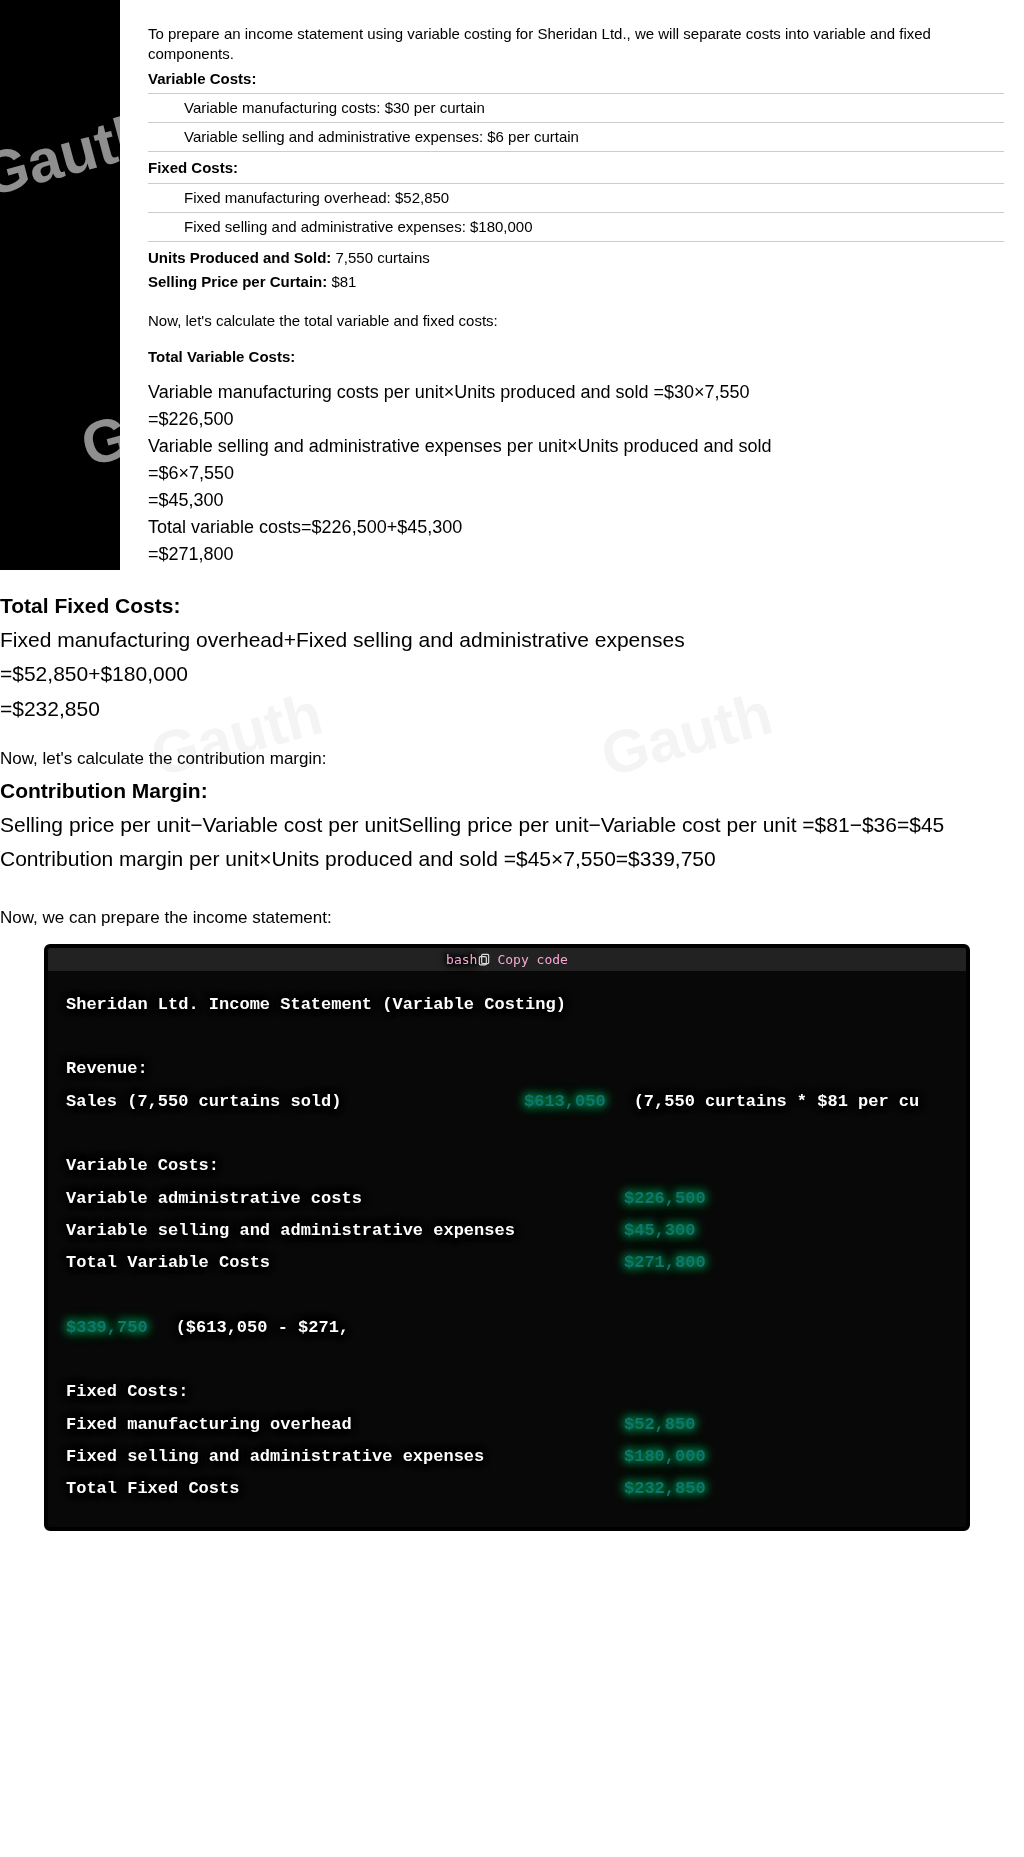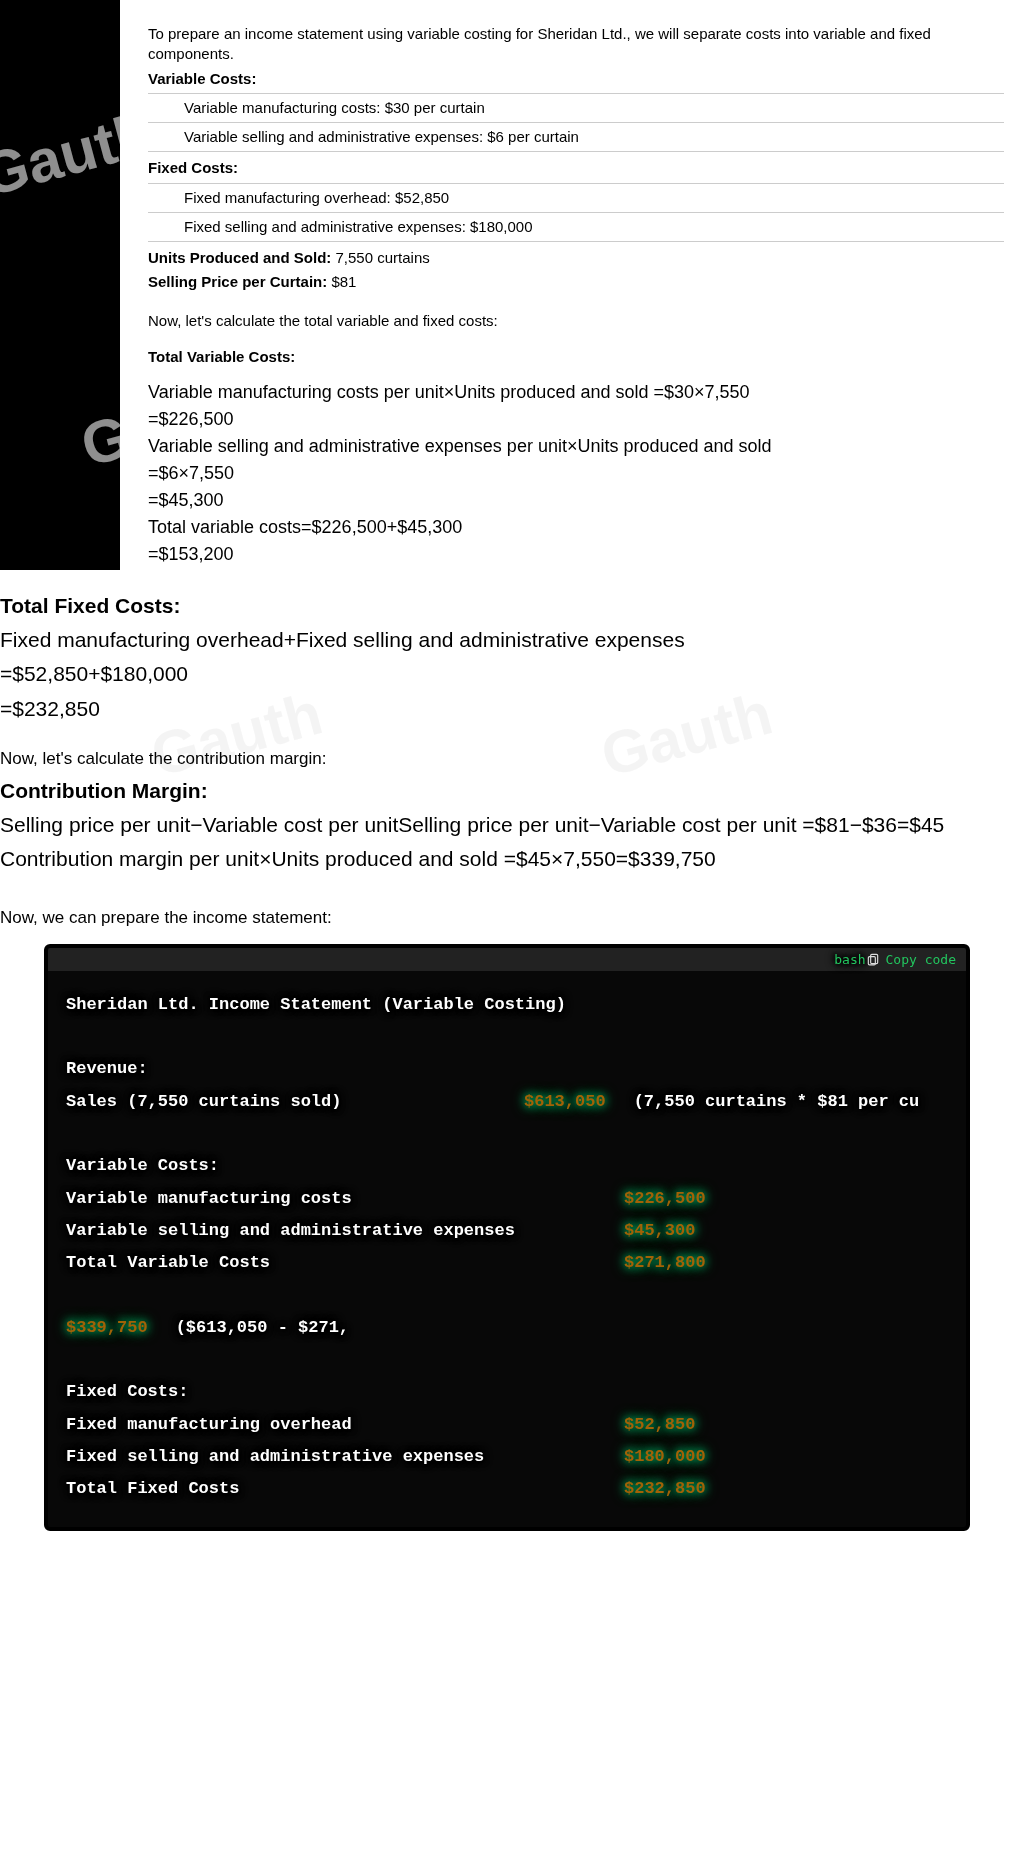--- a/index.html
+++ b/index.html
@@ -12,28 +12,28 @@
 table.grid{border-collapse:collapse;width:100%;margin:2px 0 6px}
 table.grid td{border-top:1px solid #ccc;border-bottom:1px solid #ccc;padding:4px 4px 4px 36px;font-size:15px}
 .scribble{position:absolute;right:-2px;top:0;width:110px;height:570px;pointer-events:none}
 .scribble path{stroke:#fff;stroke-width:3;fill:none;stroke-linecap:round}
 .lower{padding:10px 10px 20px 0}
 .lower .para{font-size:21px;line-height:1.35;margin:6px 0}
 .lower .lbl{font-size:21px;font-weight:700;margin:14px 0 8px}
 .lower .txt{font-size:17px;margin:10px 0}
 .indent{}
 .code-wrap{margin:16px 44px 0 44px;border:4px solid #000;border-radius:6px;background:#080808;overflow:hidden}
-.code-head{display:flex;justify-content:flex-end;align-items:center;background:#222;padding:4px 10px;font-size:13px;color:#22c55e;font-family:Consolas,monospace}
+.code-head{display:flex;justify-content:center;align-items:center;background:#222;padding:4px 10px;font-size:13px;color:#f9a8d4;font-family:Consolas,monospace}
 .code-head .cc{display:flex;align-items:center;gap:6px;cursor:pointer}
 .code-head .cc svg{width:14px;height:14px;stroke:#ddd;fill:none;stroke-width:2}
 .code-body{padding:18px 18px 22px;font-family:Liberation Mono, monospace;font-size:17px;font-weight:700;color:#fff;line-height:1.9;white-space:nowrap;overflow:hidden}
 .code-body .row{display:flex;gap:28px}
 .code-body .lab{min-width:430px}
 .glow{text-shadow:0 0 6px #000,0 0 10px #000,-2px -2px 4px #000,2px 2px 4px #000}
-.gr{color:#a16207;text-shadow:0 0 8px #0c7,0 0 14px #0a5,0 0 4px #000}
+.gr{color:#0f766e;text-shadow:0 0 8px #0c7,0 0 14px #0a5,0 0 4px #000}
 .wm{position:absolute;color:#eee;font-size:60px;font-weight:700;transform:rotate(-15deg);pointer-events:none;opacity:.6;z-index:0}
 .white-box>*, .lower>*{position:relative;z-index:1}
 </style>
 </head>
 <body>
 
 <div class="page">
 
   <div class="wm" style="top:120px;left:-20px">Gauth</div>
   <div class="wm" style="top:140px;left:630px">Gauth</div>
@@ -73,21 +73,21 @@
       <p><span class="bold">Selling Price per Curtain:</span><span> $81</span></p>
       <p style="margin-top:18px">Now, let's calculate the total variable and fixed costs:</p>
       <p class="bold" style="margin-top:16px">Total Variable Costs:</p>
       <div style="font-size:18px;line-height:1.5;margin-top:12px">
         <div>Variable manufacturing costs per unit×Units produced and sold =$30×7,550</div>
         <div>=$226,500</div>
         <div>Variable selling and administrative expenses per unit×Units produced and sold</div>
         <div>=$6×7,550</div>
         <div>=$45,300</div>
         <div>Total variable costs=$226,500+$45,300</div>
-        <div>=$153,200</div>
+        <div>=$271,800</div>
       </div>
     </div>
     <svg class="scribble" viewBox="0 0 110 570" preserveAspectRatio="none">
       <path d="M55 0 C60 20 45 35 70 55 C90 75 60 100 75 130"></path>
       <path d="M88 0 C92 40 70 60 95 110 C105 140 75 170 90 220"></path>
       <path d="M95 190 C100 260 75 310 95 380 C105 430 85 470 100 540"></path>
       <path d="M70 220 C60 280 85 320 65 400"></path>
     </svg>
   </div>
 
@@ -120,21 +120,21 @@
         <div>&nbsp;</div>
         <div class="glow">Revenue:</div>
         <div class="row">
           <span class="lab glow">Sales (7,550 curtains sold)</span>
           <span class="gr">$613,050</span>
           <span class="glow">(7,550 curtains * $81 per cu</span>
         </div>
         <div>&nbsp;</div>
         <div class="glow">Variable Costs:</div>
         <div class="row">
-            <span class="lab glow" style="min-width:530px">Variable manufacturing costs</span>
+            <span class="lab glow" style="min-width:530px">Variable administrative costs</span>
             <span class="gr">$226,500</span>
           </div>
         <div class="row">
             <span class="lab glow" style="min-width:530px">Variable selling and administrative expenses</span>
             <span class="gr">$45,300</span>
           </div>
         <div class="row">
             <span class="lab glow" style="min-width:530px">Total Variable Costs</span>
             <span class="gr">$271,800</span>
           </div>

